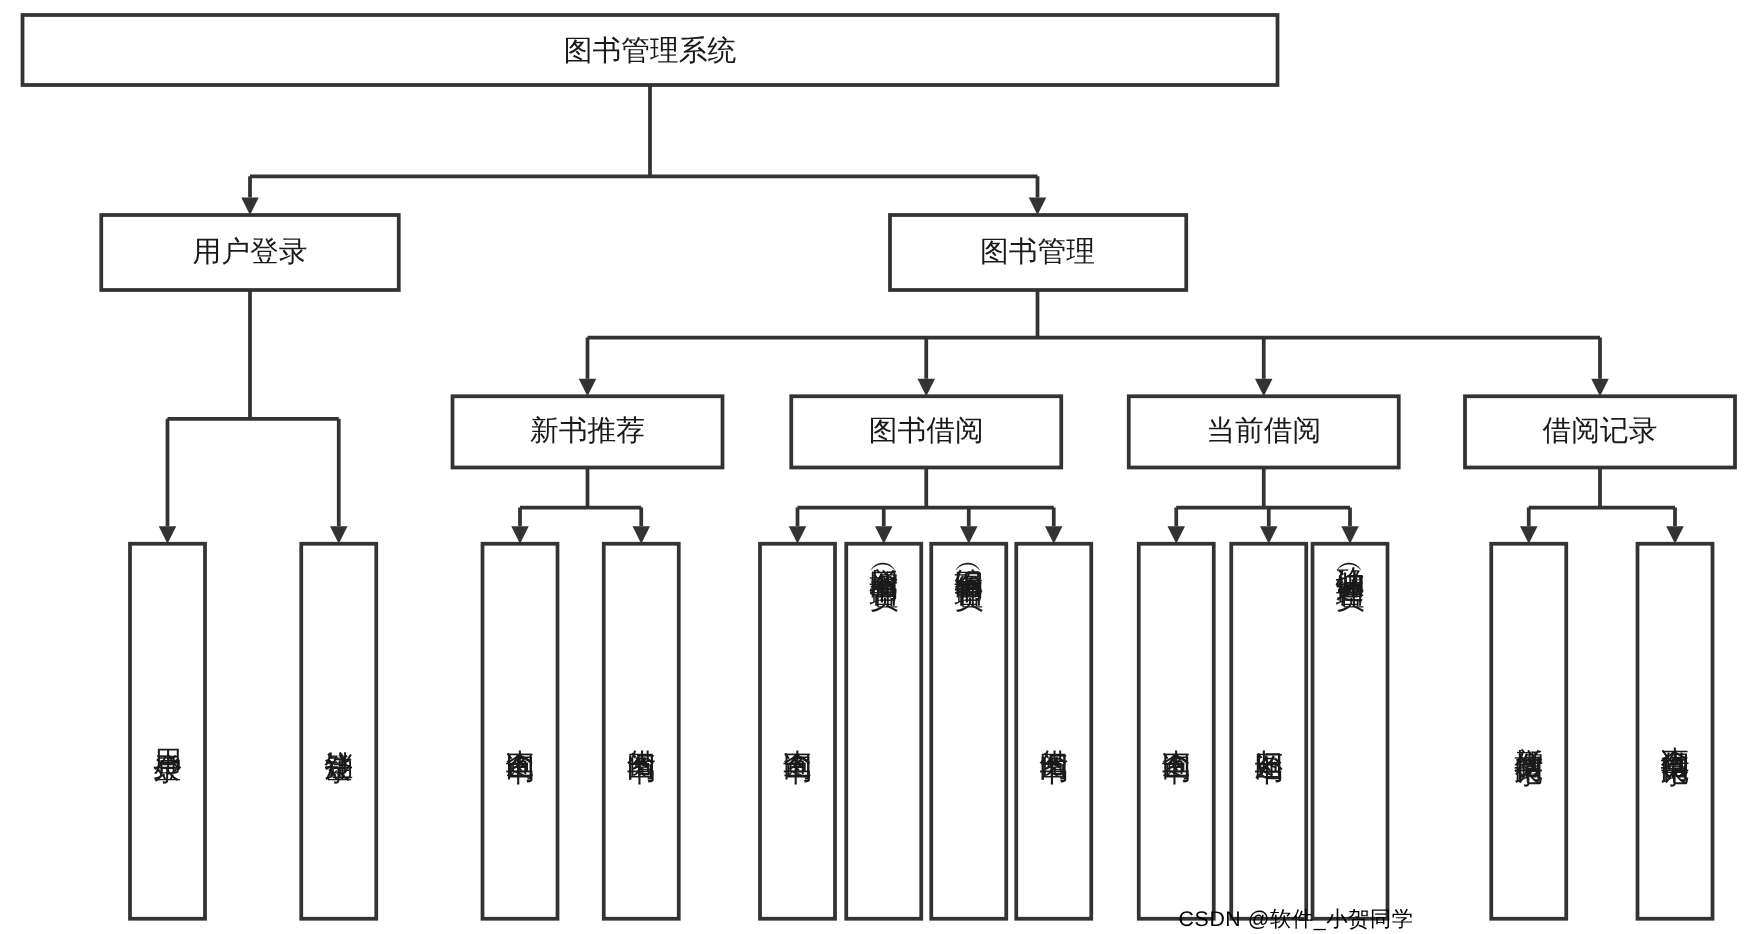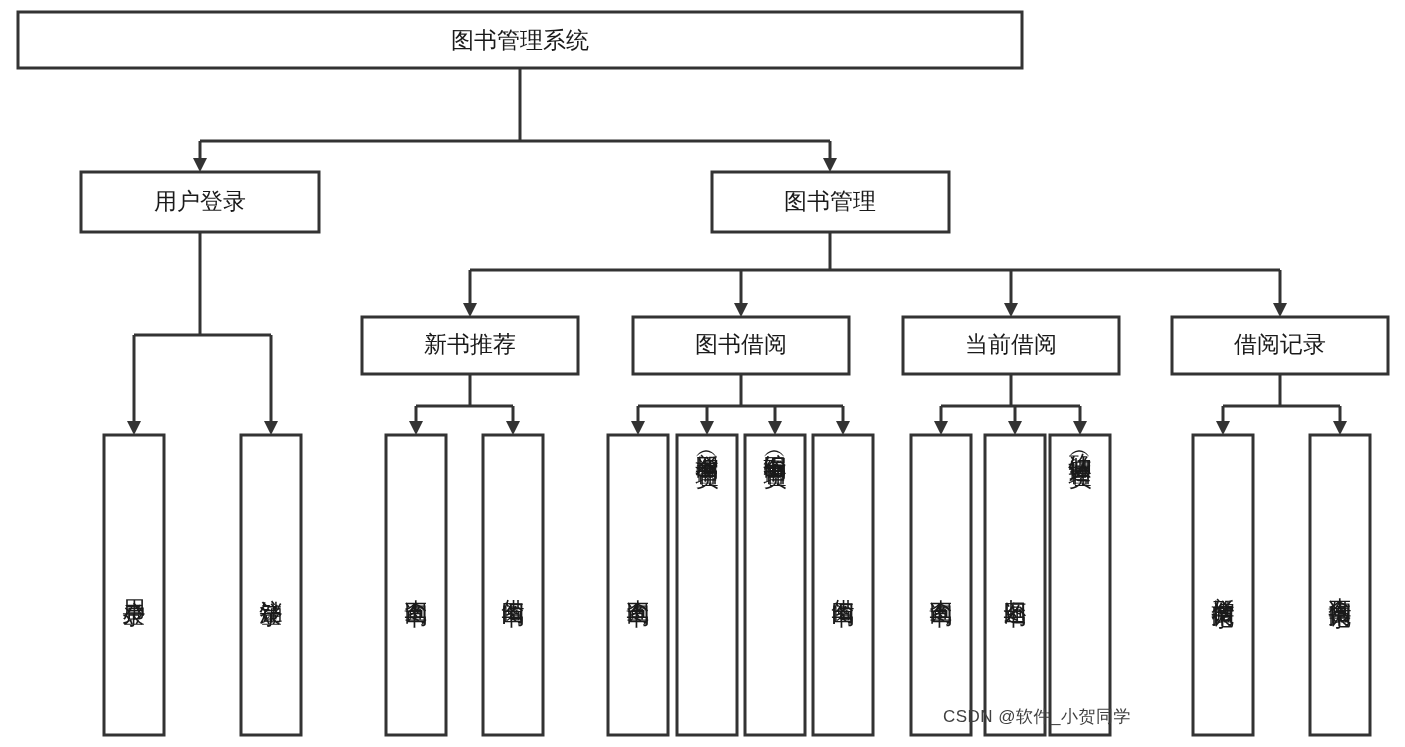--- a/index.html
+++ b/index.html
@@ -59,23 +59,23 @@
     text-orientation: upright;
     font-size: 23px;
     line-height: 1.0;
     letter-spacing: 2px;
     color: #1a1a1a;
     font-family: "Liberation Sans", "DejaVu Sans", sans-serif;
   }
   .watermark {
     position: absolute;
     right: 8px;
-    bottom: 19px;
+    bottom: 0;
     font-size: 17px;
-    color: #404040;
+    color: #000000;
     font-family: "Liberation Sans", "DejaVu Sans", sans-serif;
     white-space: nowrap;
     letter-spacing: 0.5px;
   }
 </style>
 </head>
 <body>
 
 <div id="diagram-root">
 

